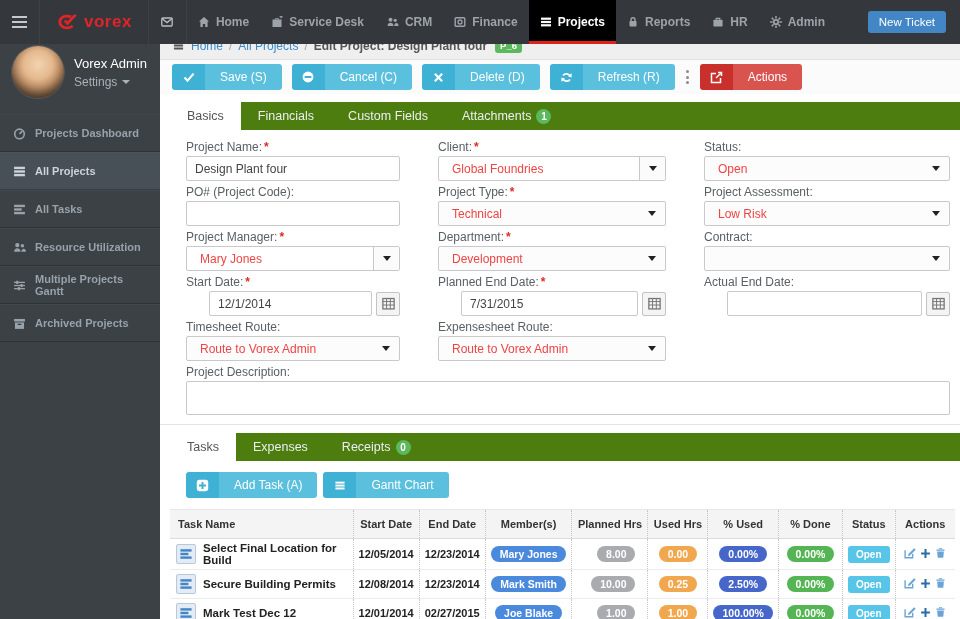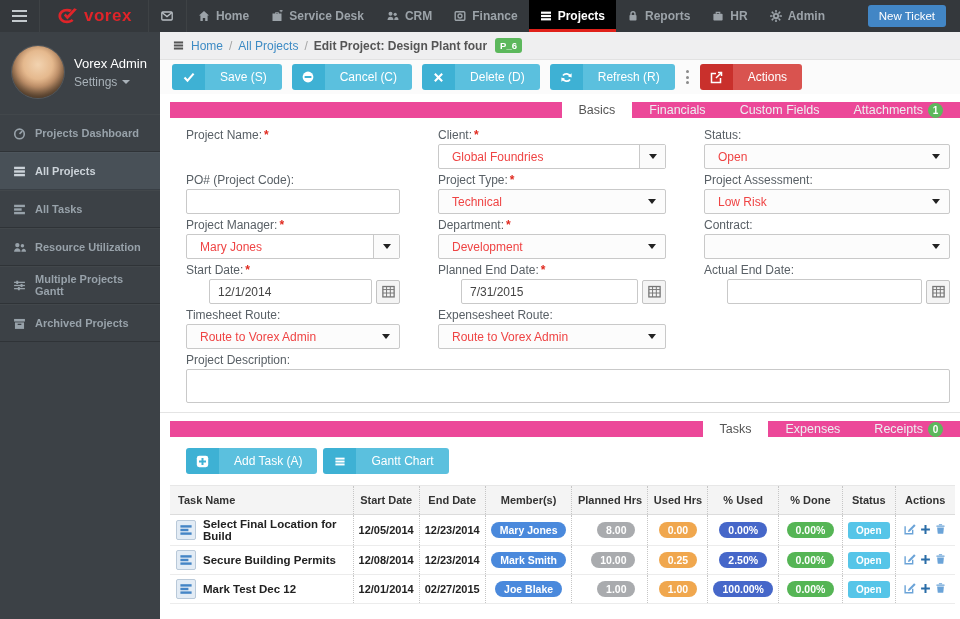--- a/index.html
+++ b/index.html
@@ -1,20 +1,20 @@
 <!DOCTYPE html>
 <html><head>
 <meta charset="utf-8">
 <style>
   * { margin:0; padding:0; box-sizing:border-box; }
   html,body { width:960px; height:619px; overflow:hidden;
     font-family:"Liberation Sans", sans-serif; background:#fff; }
 
   
-  .navbar { position:absolute; top:0; left:0; width:960px; height:32px;
+  .navbar { position:absolute; top:0; left:0; width:960px; height:44px;
     background:#34383c; display:flex; align-items:stretch; z-index:30; }
   .nav-burger { width:40px; display:flex; align-items:center; justify-content:center;
     color:#c3c9cd; border-right:1px solid rgba(255,255,255,.05); cursor:pointer; }
   .nav-brand { display:flex; align-items:center; gap:6px; padding:0 16px;
     color:#e02429; font-weight:bold; font-size:17px; letter-spacing:.5px;
     border-right:1px solid rgba(255,255,255,.05); cursor:pointer; }
   .nav-mail { width:38px; display:flex; align-items:center; justify-content:center;
     color:#b9bfc4; border-right:1px solid rgba(255,255,255,.05); cursor:pointer; }
   .nav-item { display:flex; align-items:center; gap:6px; padding:0 11px;
     color:#9ca3a9; font-size:12px; font-weight:bold; cursor:pointer; }
@@ -58,22 +58,22 @@
     background:#fbfbfb; }
   .btn { display:inline-flex; height:26px; border-radius:3px; overflow:hidden;
     color:#fff; font-size:12px; cursor:pointer; align-items:stretch; white-space:nowrap; }
   .btn .ico { width:33px; display:flex; align-items:center; justify-content:center; }
   .btn .txt { padding:0 15px; display:flex; align-items:center; }
   .btn-blue .ico { background:#3eb1d4; } .btn-blue .txt { background:#5bc0de; }
   .btn-red  .ico { background:#c9302c; } .btn-red  .txt { background:#d9534f; }
   .vdots { display:flex; flex-direction:column; gap:2.5px; margin:0 1px; }
   .vdots i { width:3px; height:3px; background:#8a8a8a; border-radius:50%; }
 
-  .tabstrip { margin:8px 0 0 10px; height:16px; background:#ec4899;
-    display:flex; align-items:stretch;justify-content:flex-end; }
+  .tabstrip { margin:8px 0 0 10px; height:28px; background:#4d7c0f;
+    display:flex; align-items:stretch; }
   .tab { padding:0 17px; display:flex; align-items:center; gap:5px;
     color:#eceff1; font-size:12.5px; cursor:pointer; }
   .tab.active { background:#fff; color:#555; }
   .tab-badge { display:inline-block; min-width:15px; height:15px; border-radius:8px;
     background:#5cb85c; color:#fff; font-size:10px; font-weight:bold;
     line-height:15px; text-align:center; padding:0 3px; }
 
   
   .form-grid { display:grid; grid-template-columns:214px 228px auto;
     column-gap:38px; row-gap:4px; padding:10px 10px 0 26px; }
@@ -385,20 +385,21 @@
     <div class="tab">
       <span>Attachments</span>
       <span class="tab-badge">1</span>
     </div>
   </div>
 
   <div class="form-grid">
 
     <div>
       <span class="fld-label"><span>Project Name:</span><span class="req">*</span></span>
+      <input class="control" value="Design Plant four" style="">
     </div>
     <div>
       <span class="fld-label"><span>Client:</span><span class="req">*</span></span>
       <div class="control selectbox combo">
         <span class="val">Global Foundries</span>
         <span class="arrbox">
             <span class="arr"></span>
           </span>
       </div>
     </div>

